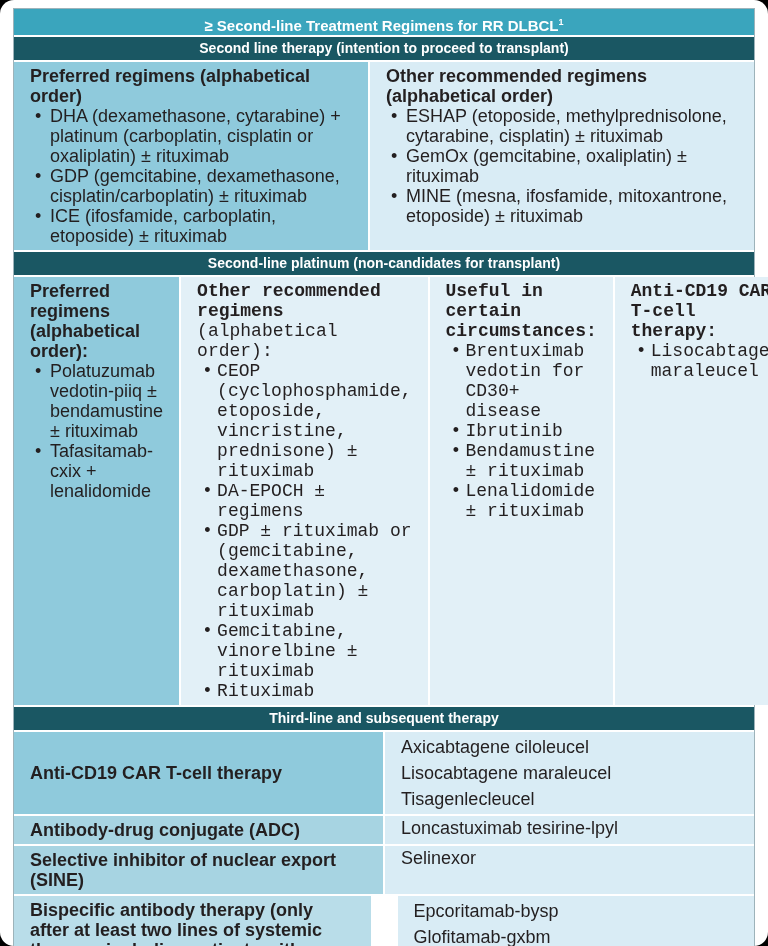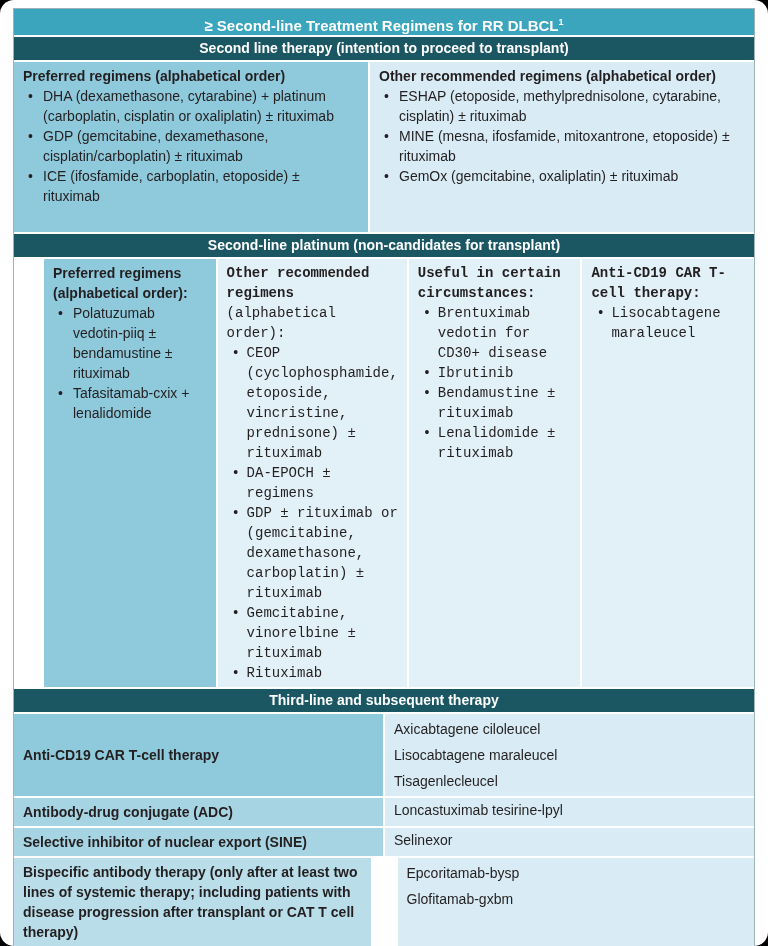--- a/index.html
+++ b/index.html
@@ -31,24 +31,24 @@
     font-weight:bold;font-size:15px;text-align:center;
     height:26px;line-height:26px;
   }
   .title-bar sup{font-size:9px;vertical-align:super;}
   .sec-header{
     background:var(--section-header);color:var(--header-text);
     font-weight:bold;font-size:14px;text-align:center;
     height:23px;line-height:23px;
   }
   .grid2{display:grid;grid-template-columns:354px 1fr;gap:2px;background:#fff;}
-  .grid4{display:grid;grid-template-columns:1fr 1fr 1fr 1fr;gap:2px;background:#fff;margin-left:30px;}
+  .grid4{display:grid;grid-template-columns:1fr 1fr 1fr 1fr;gap:2px;background:#fff;}
   .rowgrid{display:grid;grid-template-columns:1fr 1fr;gap:2px;background:#fff;}
   .cell{
-    padding:4px 9px;font-size:14px;line-height:20px;
+    padding:4px 16px;font-size:18px;line-height:20px;
   }
   .bg-medium{background:var(--cell-medium);}
   .bg-light{background:var(--cell-light);}
   .bg-lighter{background:var(--cell-lighter);font-family:Liberation Mono, monospace;}
   .bg-label-med{background:var(--label-medium);}
   .bg-label-soft{background:var(--label-soft);}
   .cell-head{font-weight:bold;}
   .cell-head .plain{font-weight:normal;}
   ul.items{list-style:none;}
   ul.items li{position:relative;padding-left:20px;}
@@ -82,22 +82,22 @@
         <ul class="items">
           <li>DHA (dexamethasone, cytarabine) + platinum (carboplatin, cisplatin or oxaliplatin) ± rituximab</li>
           <li>GDP (gemcitabine, dexamethasone, cisplatin/carboplatin) ± rituximab</li>
           <li>ICE (ifosfamide, carboplatin, etoposide) ± rituximab</li>
         </ul>
       </div>
       <div class="cell bg-light s1">
         <div class="cell-head">Other recommended regimens (alphabetical order)</div>
         <ul class="items">
           <li>ESHAP (etoposide, methylprednisolone, cytarabine, cisplatin) ± rituximab</li>
+          <li>GemOx (gemcitabine, oxaliplatin) ± rituximab</li>
           <li>MINE (mesna, ifosfamide, mitoxantrone, etoposide) ± rituximab</li>
-          <li>GemOx (gemcitabine, oxaliplatin) ± rituximab</li>
         </ul>
       </div>
     </div>
 
     <div class="sec-header">Second-line platinum (non-candidates for transplant)</div>
 
     <div class="grid4">
       <div class="cell bg-medium s2">
         <div class="cell-head">Preferred regimens (alphabetical order):</div>
         <ul class="items">

